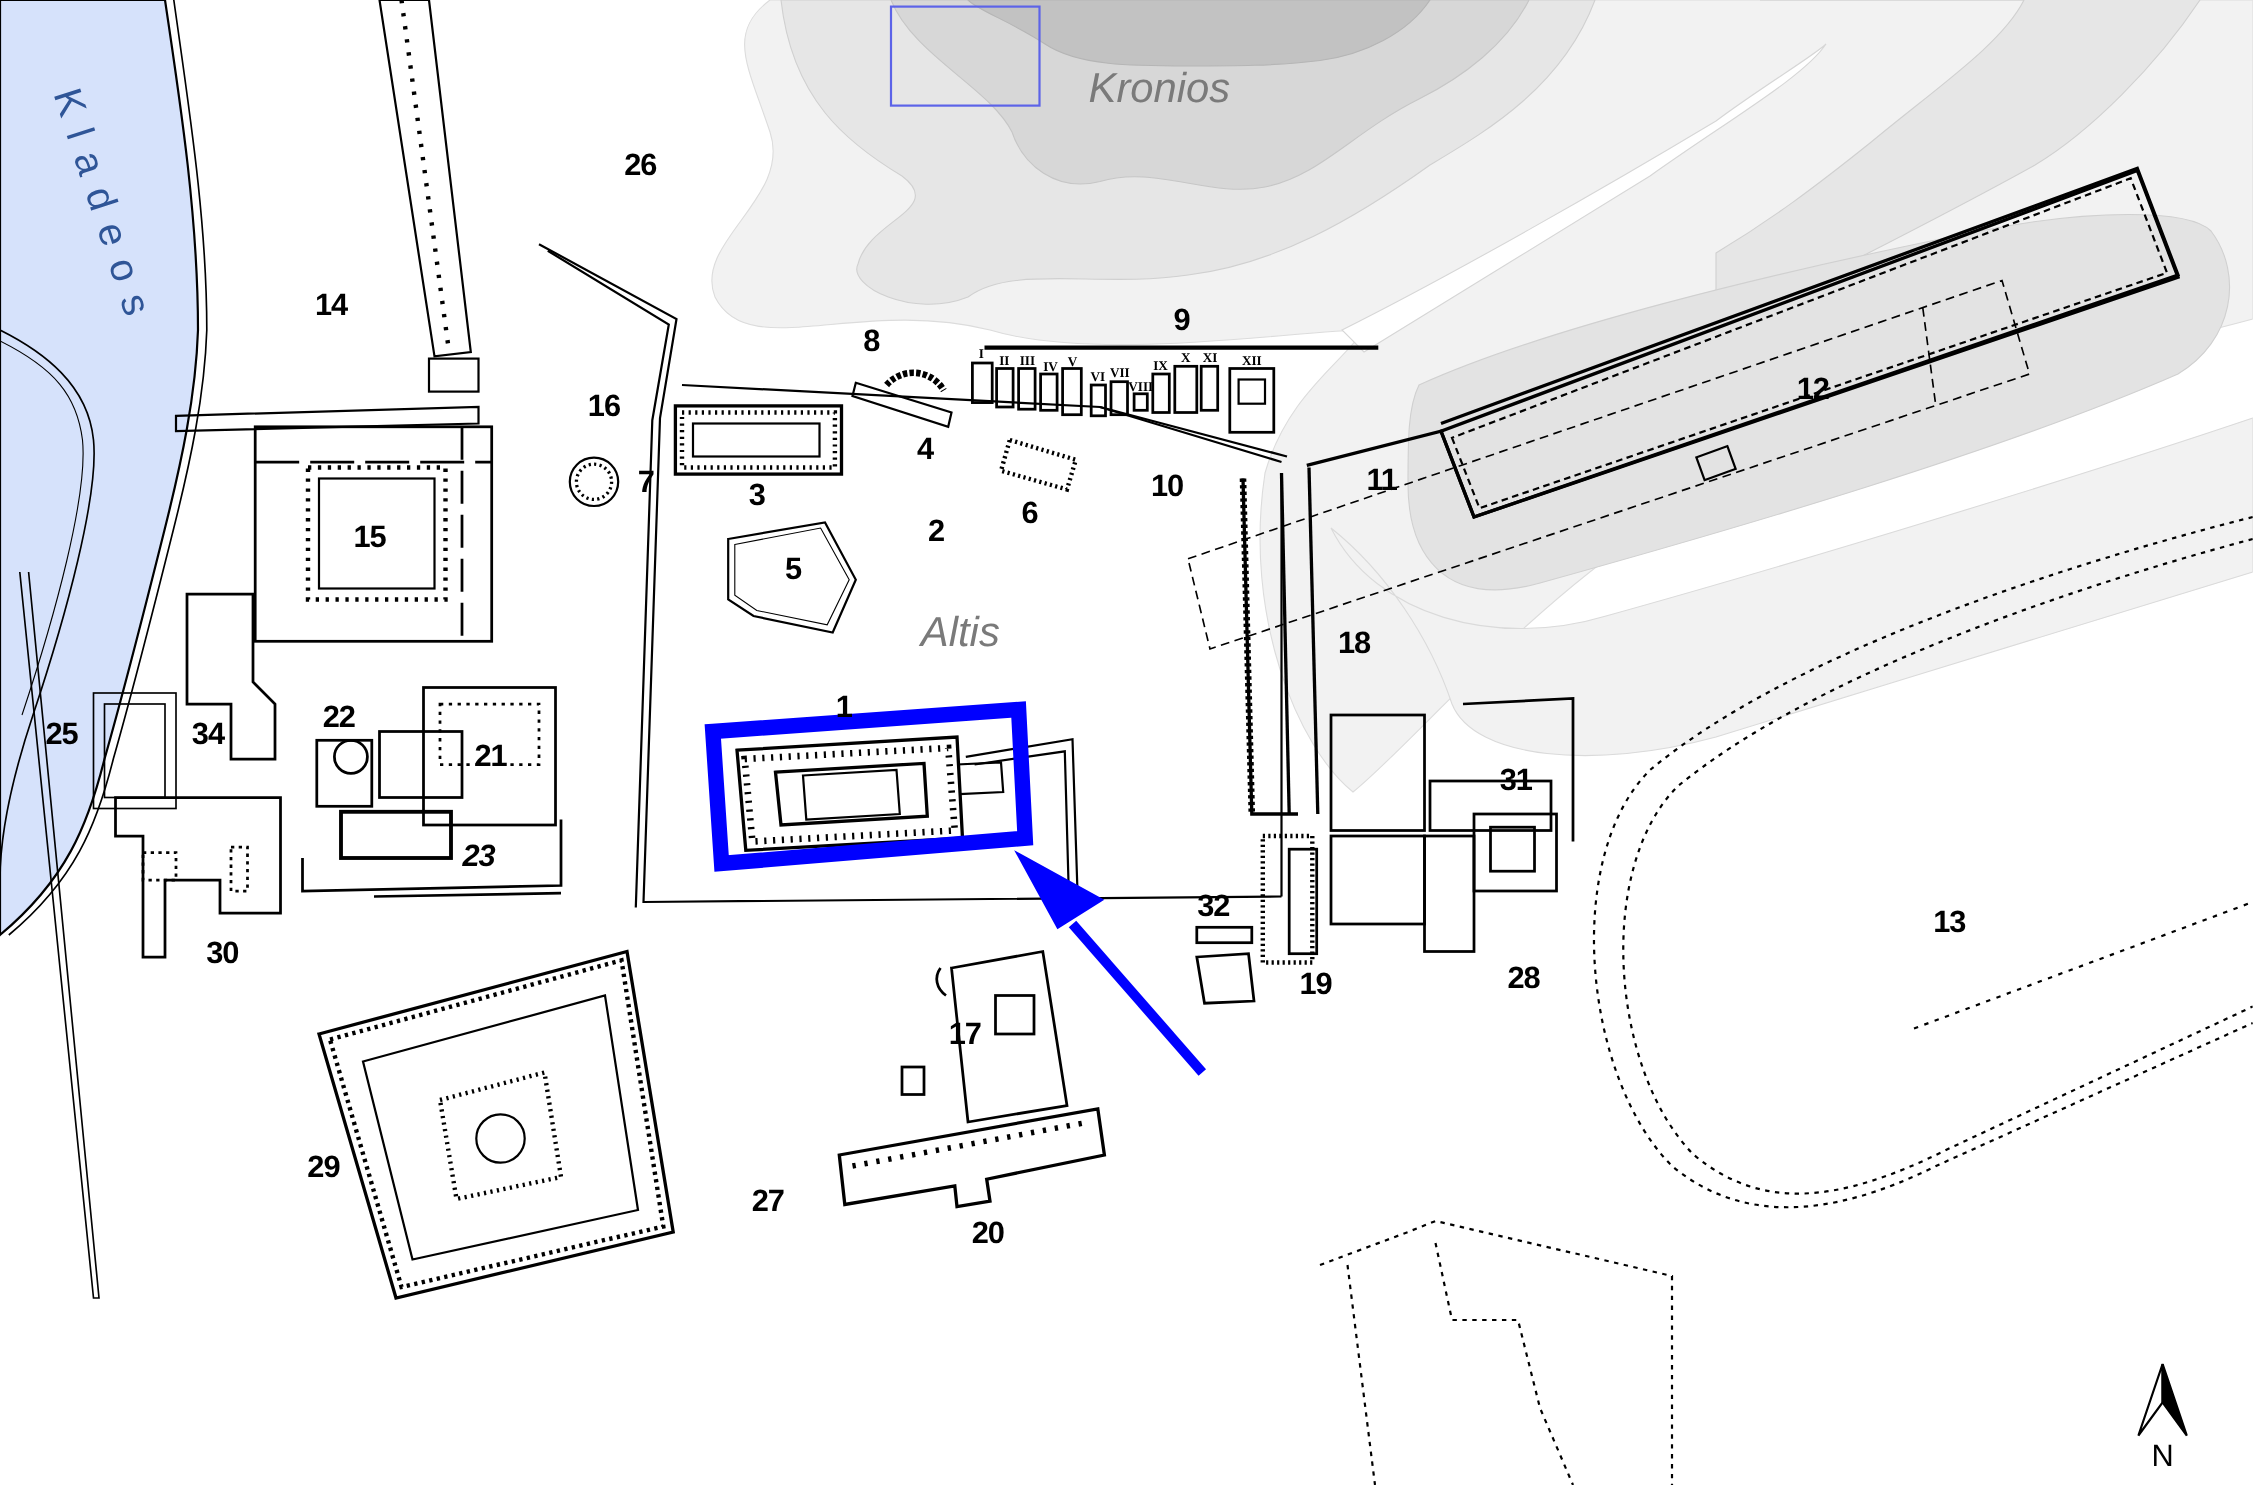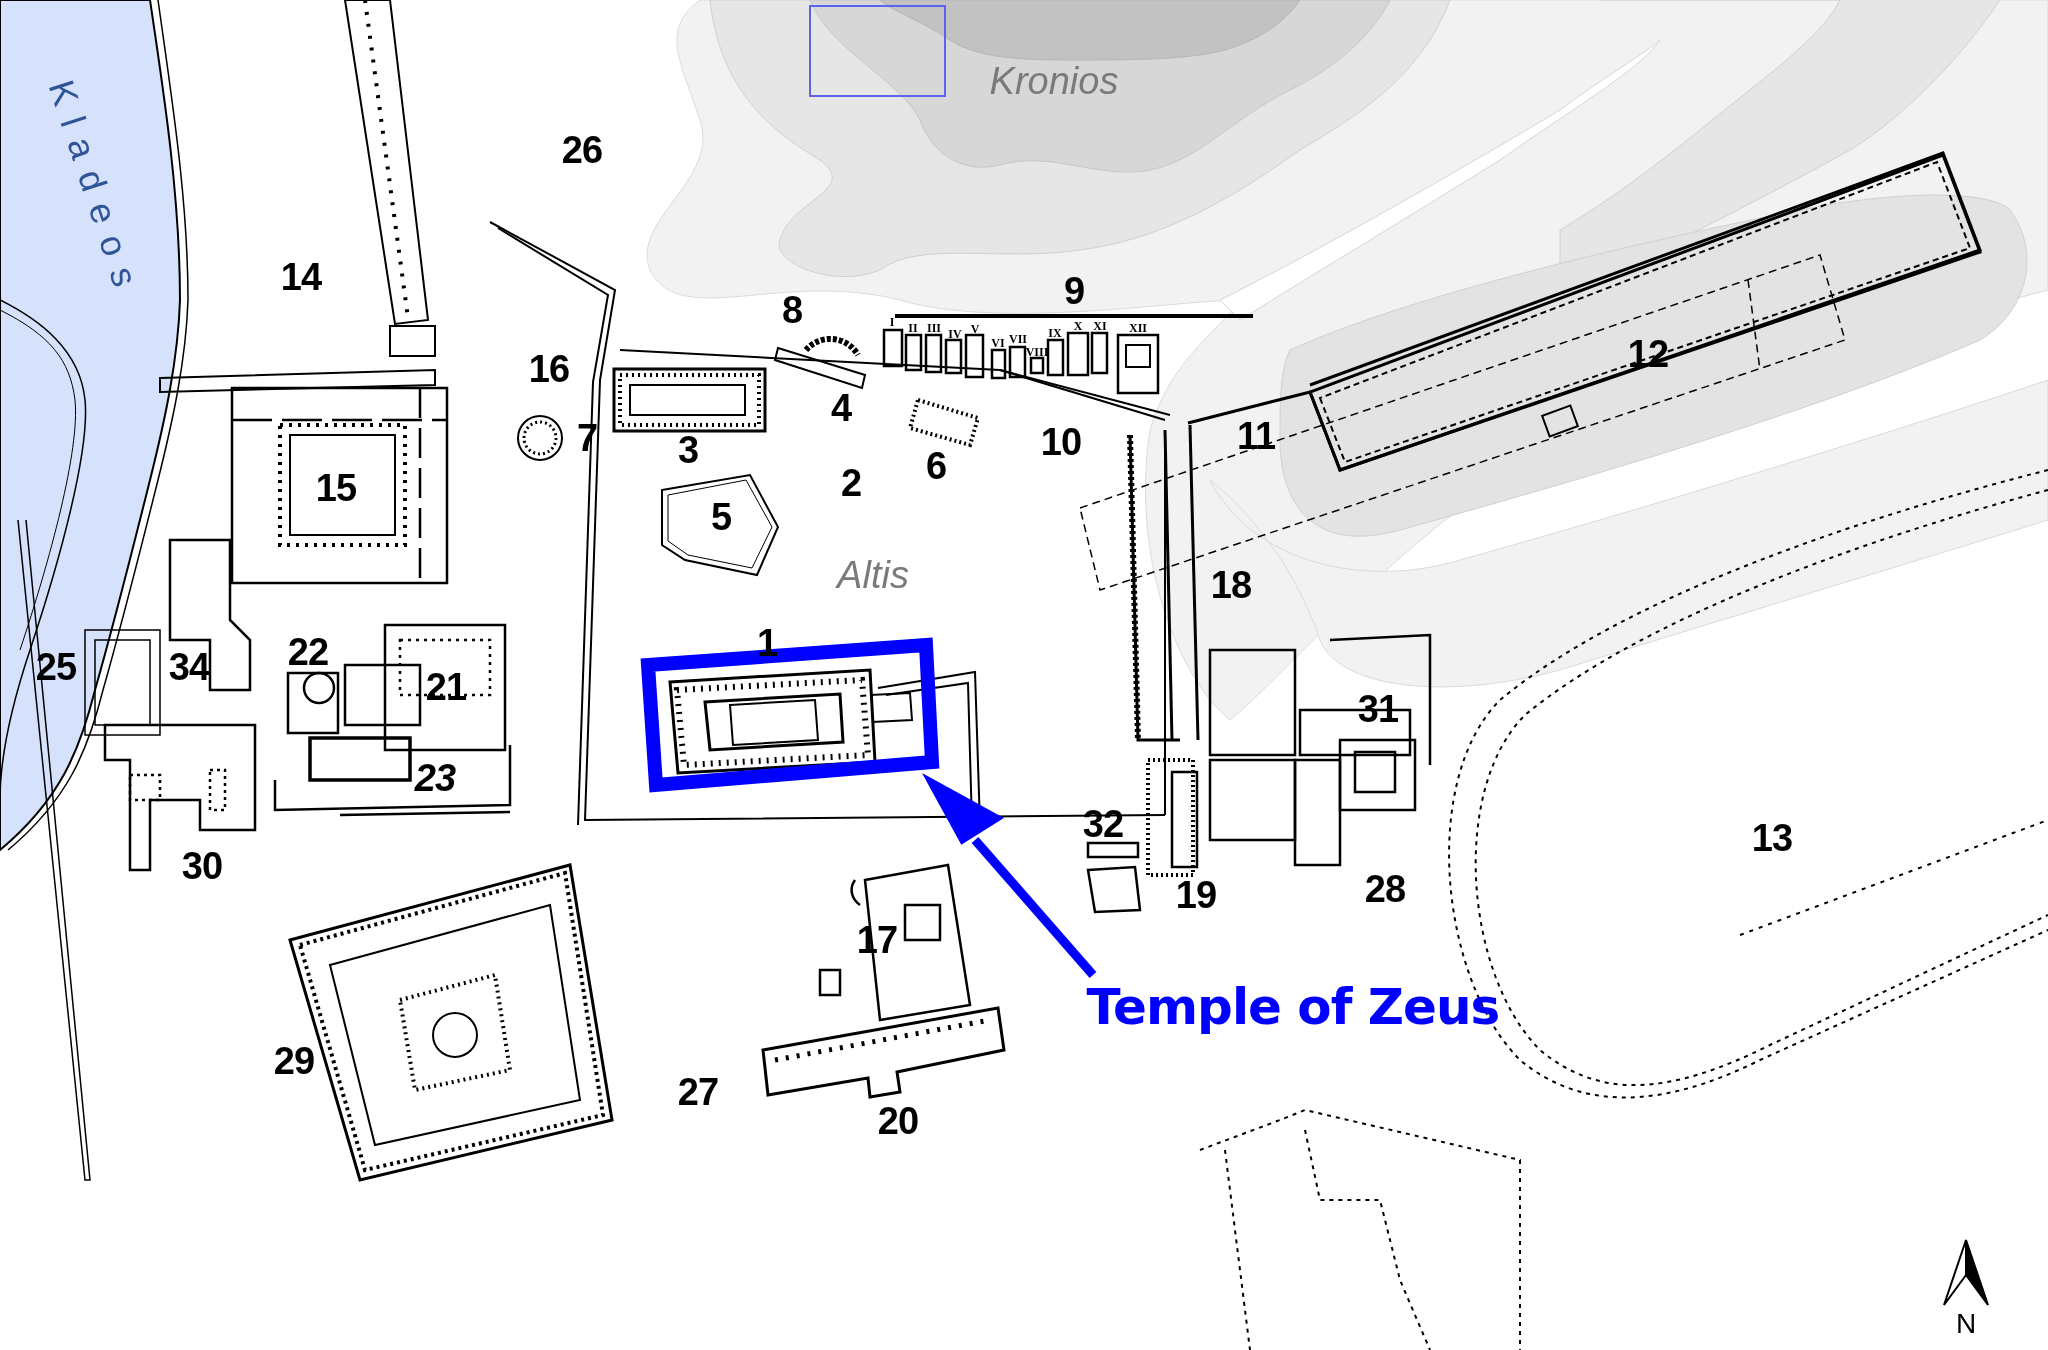--- a/index.html
+++ b/index.html
@@ -1,19 +1,19 @@
 <!DOCTYPE html>
 <html><head>
 <meta charset="utf-8">
 <style>
   html, body { margin: 0; padding: 0; background: #ffffff; }
   body { width: 2048px; height: 1350px; overflow: hidden; position: relative; font-family: "Liberation Sans", sans-serif; }
   #map-root { position: absolute; left: 0; top: 0; width: 2048px; height: 1350px; }
   svg.base { position: absolute; left: 0; top: 0; }
-  .label { position: absolute; transform: translate(-50%, -50%); font-family: "Liberation Sans", sans-serif; font-weight: bold; font-size: 38px; color: #000; white-space: nowrap; line-height: 1; letter-spacing: -1px; }
+  .label { position: absolute; transform: translate(-50%, -50%); font-family: "Liberation Sans", sans-serif; font-weight: bold; font-size: 28px; color: #000; white-space: nowrap; line-height: 1; letter-spacing: -1px; }
   .place { position: absolute; transform: translate(-50%, -50%); font-family: "Liberation Sans", sans-serif; font-style: italic; font-size: 38px; color: #7a7a7a; white-space: nowrap; line-height: 1; }
   .river-label { position: absolute; left: 95px; top: 190px; transform: translate(-50%, -50%) rotate(72deg); font-family: "Liberation Sans", sans-serif; font-size: 36px; color: #2f5597; letter-spacing: 14px; white-space: nowrap; }
   .callout { position: absolute; transform: translate(-50%, -50%); font-family: "DejaVu Sans", sans-serif; font-weight: bold; font-size: 50px; white-space: nowrap; line-height: 1; letter-spacing: -1px; }
   .north-label { position: absolute; left: 1966px; top: 1324px; transform: translate(-50%, -50%); font-family: "Liberation Sans", sans-serif; font-size: 28px; color: #000; }
   .roman { position: absolute; transform: translate(-50%, -50%); font-family: "Liberation Serif", serif; font-size: 12px; font-weight: bold; color: #000; }
   .sel-box { position: absolute; left: 809px; top: 5px; width: 137px; height: 92px; border: 2px solid #5c63e8; box-sizing: border-box; }
 </style>
 </head>
 <body>
 
@@ -208,21 +208,20 @@
       <polygon points="1966,1240 1988,1305 1966,1275" fill="#000" stroke="#000" stroke-width="2"></polygon>
     </g>
   </svg>
 
   <div class="sel-box"></div>
 
   <div class="place" style="left:1054px; top:81px;">Kronios</div>
   <div class="place" style="left:873px; top:563px;margin-top:12px;">Altis</div>
   <div class="river-label">Kladeos</div>
 
-  <div class="callout" style="left:1293px; top:1007px; color:#0000ff;">Temple of Zeus</div>
 
   <div class="label" style="left:767px;  top:643px;">1</div>
   <div class="label" style="left:851px;  top:483px;">2</div>
   <div class="label" style="left:688px;  top:450px;">3</div>
   <div class="label" style="left:841px;  top:408px;">4</div>
   <div class="label" style="left:721px;  top:517px;">5</div>
   <div class="label" style="left:936px;  top:466px;">6</div>
   <div class="label" style="left:587px;  top:438px;">7</div>
   <div class="label" style="left:792px;  top:310px;">8</div>
   <div class="label" style="left:1074px; top:291px;">9</div>

